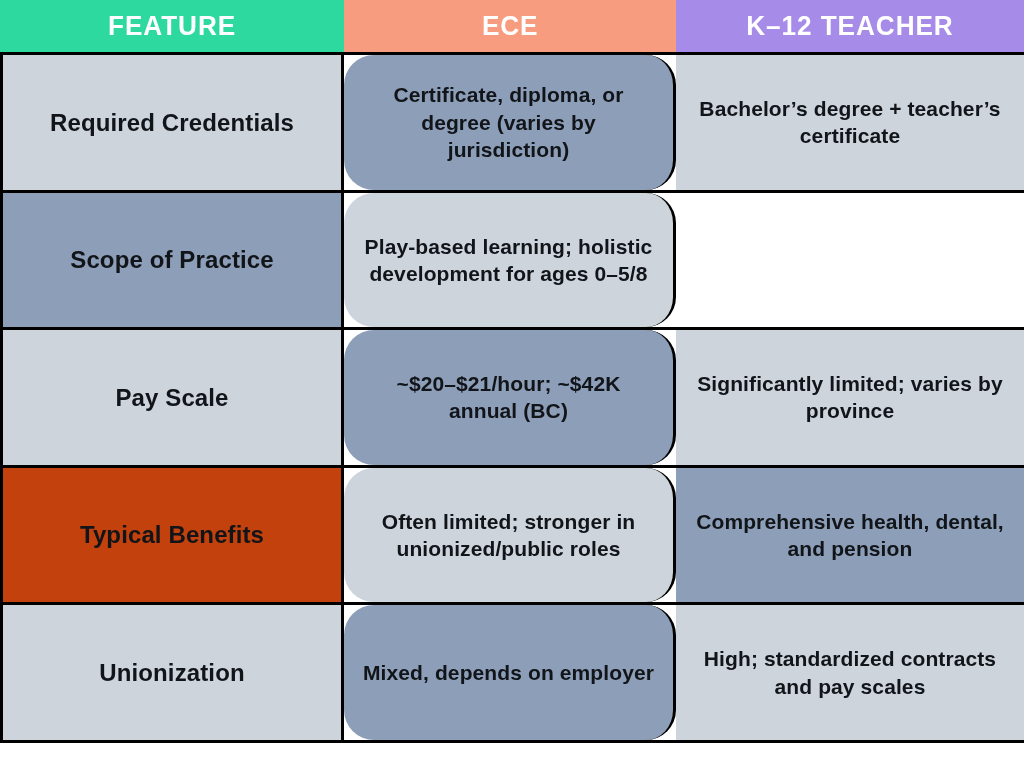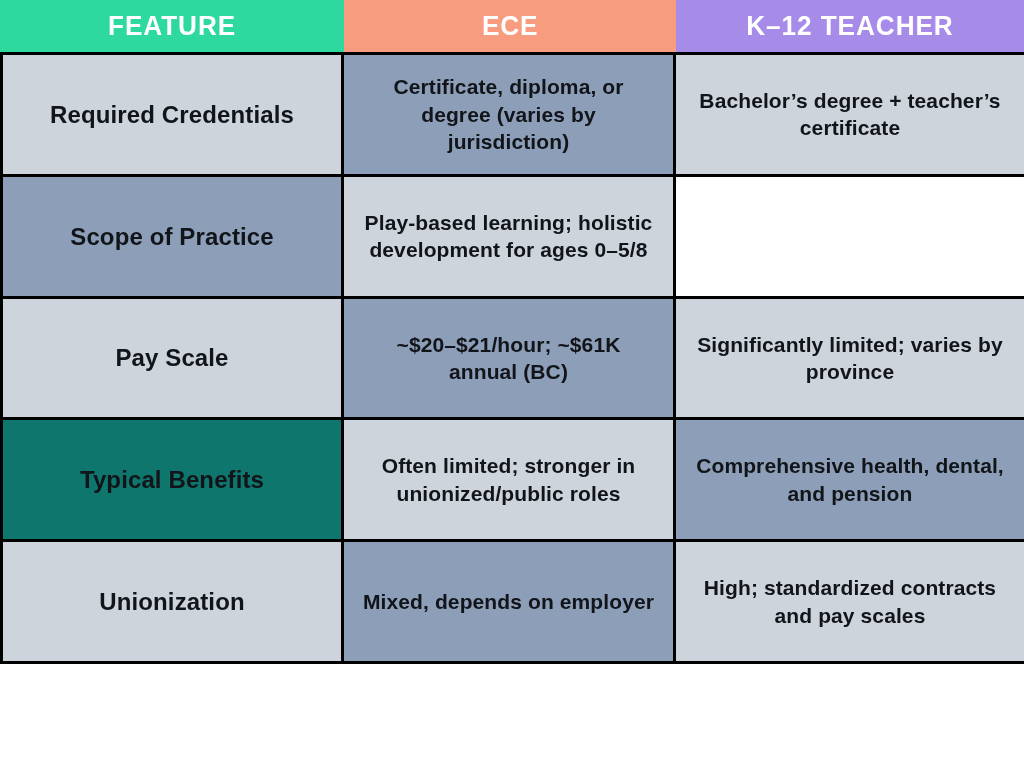--- a/index.html
+++ b/index.html
@@ -11,21 +11,21 @@
   body {
     width: 1024px;
     height: 768px;
     overflow: hidden;
     font-family: "Liberation Sans", "DejaVu Sans", sans-serif;
     -webkit-font-smoothing: antialiased;
   }
 
   #comparison-table {
     width: 1024px;
-    height: 664px;
+    height: 743px;
     display: flex;
     flex-direction: column;
     background: #ffffff;
     box-sizing: border-box;
   }
 
   
   .thead {
     display: flex;
     height: 52px;
@@ -78,21 +78,21 @@
   .cell {
     display: flex;
     align-items: center;
     justify-content: center;
     box-sizing: border-box;
     padding: 6px 16px;
     min-width: 0;
     overflow: hidden;
   }
   .cell.c0 { width: 341px; border-right: 3px solid #000000; }
-  .cell.c1 { width: 332px; border-right: 3px solid #000000; }
+  .cell.c1 { width: 332px; border-right: 3px solid #000000; border-radius: 30px; }
   .cell.c2 { width: 348px; }
 
   .cell.bg-light { background: #ced4dc; }
   .cell.bg-dark  { background: #8d9eb8; }
 
   .cell-text {
     color: #111418;
     font-size: 21px;
     font-weight: 700;
     line-height: 1.30;
@@ -143,29 +143,29 @@
       <div class="cell c1 bg-light" style="background: rgb(206, 212, 220);">
         <span class="cell-text" style="color: rgb(17, 20, 24);">Play-based learning; holistic development for ages 0–5/8</span>
       </div>
     </div>
 
     <div class="row">
       <div class="cell c0 bg-light" style="background: rgb(206, 212, 220);">
         <span class="cell-text" style="color: rgb(17, 20, 24);">Pay Scale</span>
       </div>
       <div class="cell c1 bg-dark" style="background: rgb(141, 158, 184);">
-        <span class="cell-text" style="color: rgb(17, 20, 24);">~$20–$21/hour; ~$61K annual (BC)</span>
+        <span class="cell-text" style="color: rgb(17, 20, 24);">~$20–$21/hour; ~$42K annual (BC)</span>
       </div>
       <div class="cell c2 bg-light" style="background: rgb(206, 212, 220);">
         <span class="cell-text" style="color: rgb(17, 20, 24);">Significantly limited; varies by province</span>
       </div>
     </div>
 
     <div class="row">
-      <div class="cell c0 bg-dark" style="background: #0f766e; justify-content: center;">
+      <div class="cell c0 bg-dark" style="background: #c2410c; justify-content: center;">
         <span class="cell-text" style="color: rgb(17, 20, 24);">Typical Benefits</span>
       </div>
       <div class="cell c1 bg-light" style="background: rgb(206, 212, 220);">
         <span class="cell-text" style="color: rgb(17, 20, 24);">Often limited; stronger in unionized/public roles</span>
       </div>
       <div class="cell c2 bg-dark" style="background: rgb(141, 158, 184);">
         <span class="cell-text" style="color: rgb(17, 20, 24);">Comprehensive health, dental, and pension</span>
       </div>
     </div>
 

